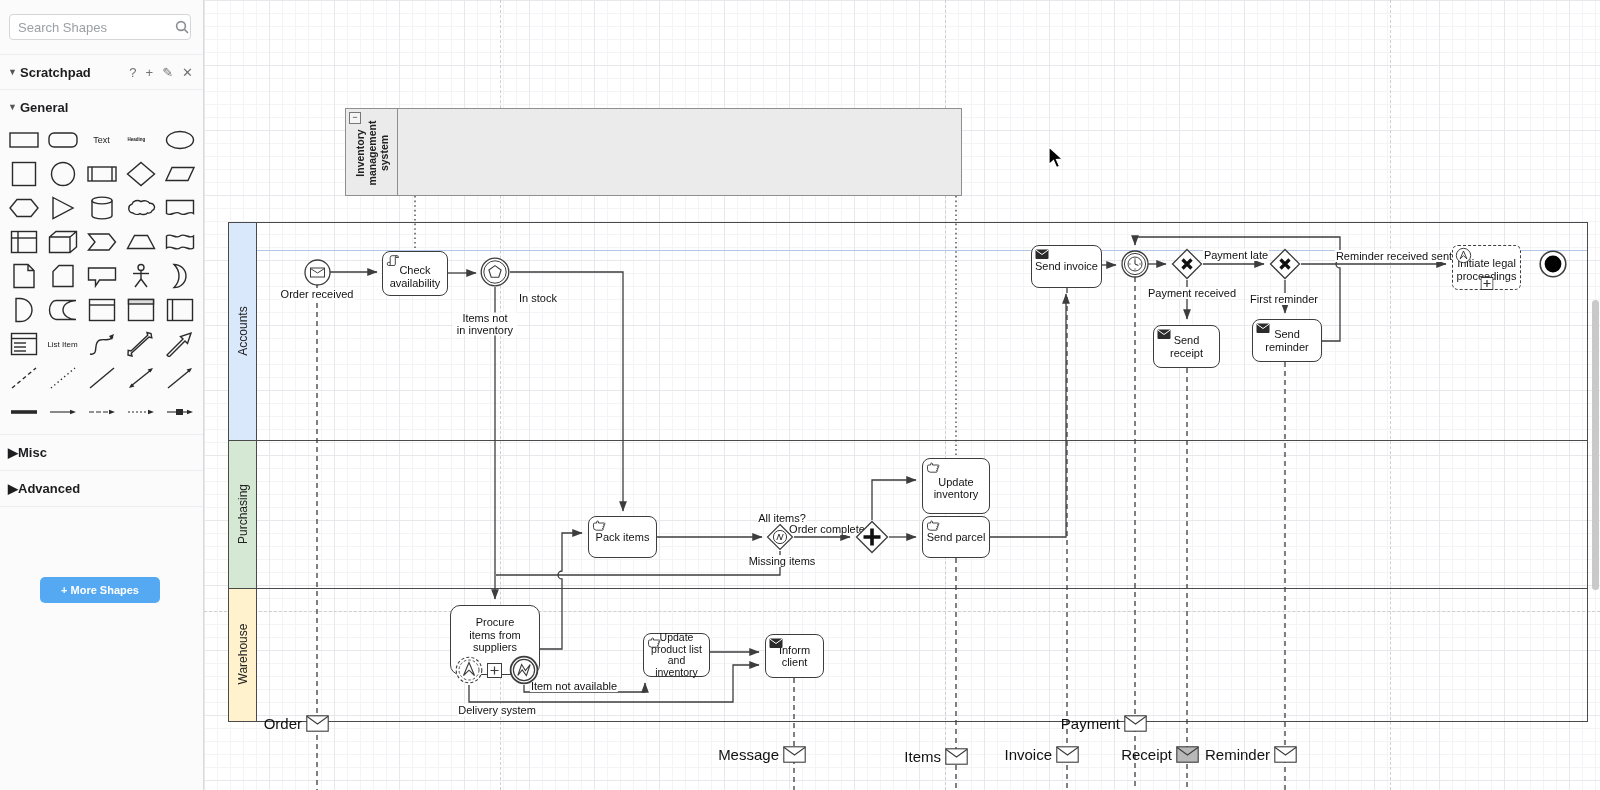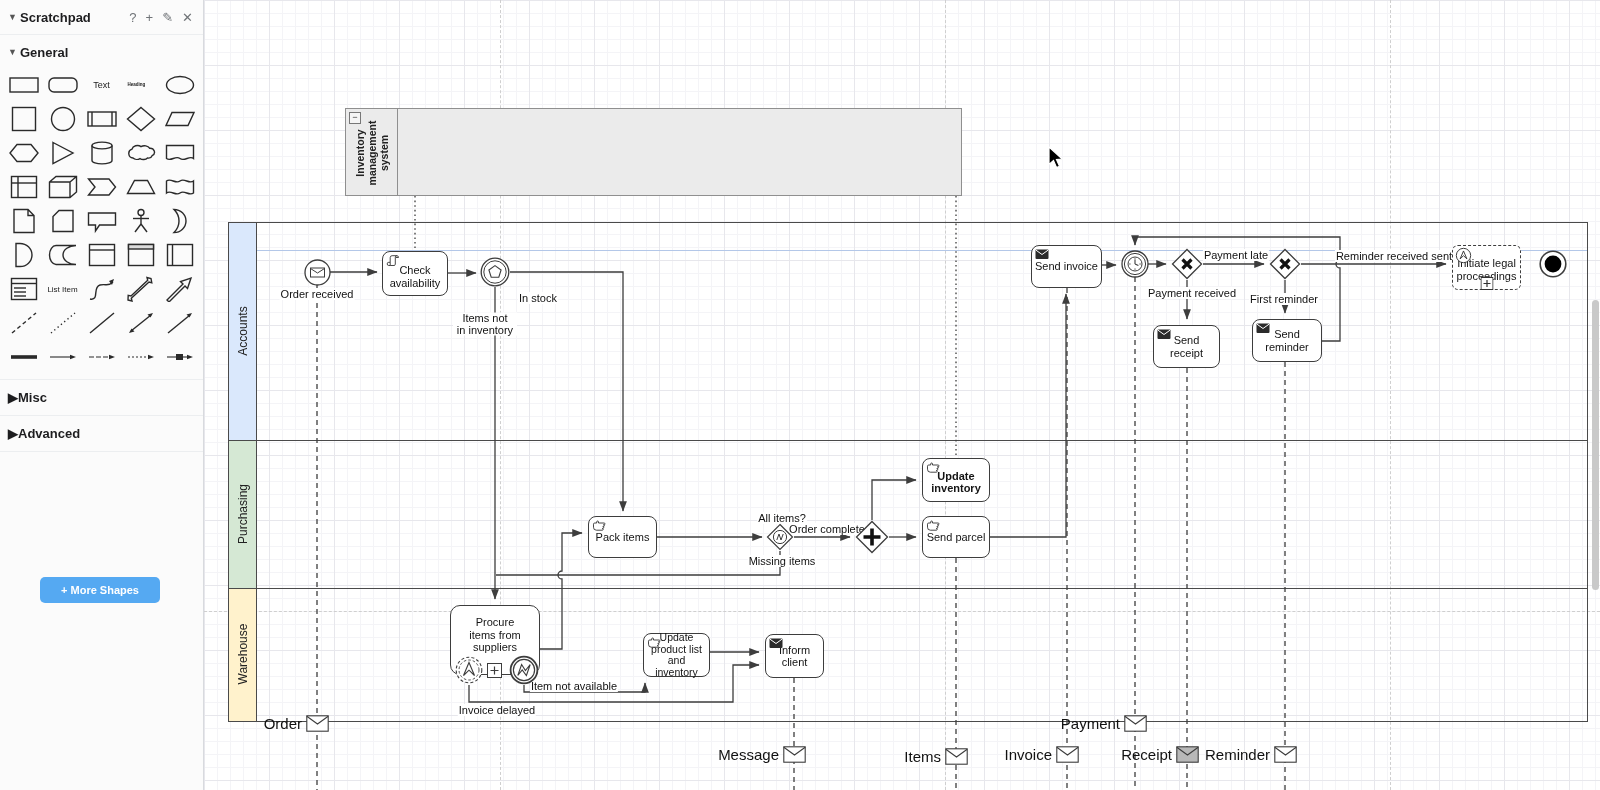--- a/index.html
+++ b/index.html
@@ -77,20 +77,27 @@
     white-space:nowrap;z-index:7;}
   .envelope{position:absolute;z-index:8;}
   #scrollbar-thumb{position:absolute;right:1px;top:300px;width:7px;height:290px;background:#c9c9c9;
     border-radius:4px;z-index:50;}
   #cursor{position:absolute;left:1048px;top:146px;z-index:60;pointer-events:none;}
 </style>
 </head>
 <body>
 
 <div id="sidebar">
+  <div class="search-row">
+    <input type="text" placeholder="Search Shapes" style="">
+    <svg class="mag" width="14" height="14" viewBox="0 0 14 14">
+      <circle cx="6" cy="6" r="4.4" fill="none" stroke="#8a8f94" stroke-width="1.6"></circle>
+      <line x1="9.4" y1="9.4" x2="13" y2="13" stroke="#8a8f94" stroke-width="1.6"></line>
+    </svg>
+  </div>
 
   <div class="sec-head">
     <span class="tri">▼</span>
     <span>Scratchpad</span>
     <span class="sp-icons">
       <span>?</span>
       <span>+</span>
       <span>✎</span>
       <span>✕</span>
     </span>
@@ -479,21 +486,21 @@
     </svg>
 </div>
 
 <div class="task" style="left:588px;top:516px;width:69px;height:42px;">
   <svg class="ticon" viewBox="0 0 14 13">
       <path d="M1.5,8.2 V5.2 a1.2,1.2 0 0 1 1.2,-1.2 h2 V2.9 a0.9,0.9 0 0 1 1.8,0 V4 h5.6 a0.9,0.9 0 0 1 0,1.8 h-0.7 a0.9,0.9 0 0 1 0,1.8 h-0.6 a0.9,0.9 0 0 1 0,1.8 h-0.5 a0.9,0.9 0 0 1 0,1.8 H4.4 A2.9,2.9 0 0 1 1.5,8.2 Z" fill="#fff" stroke="#333" stroke-width="0.9"></path>
     </svg>
   <span>Pack items</span>
 </div>
 
-<div class="task" style="left:922px;top:458px;width:68px;height:44px;font-weight:bold;">
+<div class="task" style="left:922px;top:458px;width:68px;height:56px;">
   <svg class="ticon" viewBox="0 0 14 13">
       <path d="M1.5,8.2 V5.2 a1.2,1.2 0 0 1 1.2,-1.2 h2 V2.9 a0.9,0.9 0 0 1 1.8,0 V4 h5.6 a0.9,0.9 0 0 1 0,1.8 h-0.7 a0.9,0.9 0 0 1 0,1.8 h-0.6 a0.9,0.9 0 0 1 0,1.8 h-0.5 a0.9,0.9 0 0 1 0,1.8 H4.4 A2.9,2.9 0 0 1 1.5,8.2 Z" fill="#fff" stroke="#333" stroke-width="0.9"></path>
     </svg>
   <span style="padding-top:4px;">Update inventory</span>
 </div>
 
 <div class="task" style="left:922px;top:516px;width:68px;height:42px;">
   <svg class="ticon" viewBox="0 0 14 13">
       <path d="M1.5,8.2 V5.2 a1.2,1.2 0 0 1 1.2,-1.2 h2 V2.9 a0.9,0.9 0 0 1 1.8,0 V4 h5.6 a0.9,0.9 0 0 1 0,1.8 h-0.7 a0.9,0.9 0 0 1 0,1.8 h-0.6 a0.9,0.9 0 0 1 0,1.8 h-0.5 a0.9,0.9 0 0 1 0,1.8 H4.4 A2.9,2.9 0 0 1 1.5,8.2 Z" fill="#fff" stroke="#333" stroke-width="0.9"></path>
     </svg>
@@ -593,21 +600,21 @@
     <span style="display:block;">in inventory</span>
   </div>
 <div class="elabel" style="left:1236px;top:255px;">Payment late</div>
 <div class="elabel" style="left:1192px;top:293px;">Payment received</div>
 <div class="elabel" style="left:1284px;top:299px;">First reminder</div>
 <div class="elabel" style="left:1394px;top:256px;">Reminder received sent</div>
 <div class="elabel" style="left:782px;top:518px;">All items?</div>
 <div class="elabel" style="left:827px;top:529px;">Order complete</div>
 <div class="elabel" style="left:782px;top:561px;">Missing items</div>
 <div class="elabel" style="left:574px;top:686px;">Item not available</div>
-<div class="elabel" style="left:497px;top:710px;">Invoice delayed</div>
+<div class="elabel" style="left:497px;top:710px;">Delivery system</div>
 
 <svg class="envelope" style="left:306px;top:715px;" width="23" height="17" viewBox="0 0 23 17">
     <rect x="0.8" y="0.8" width="21.4" height="15.4" fill="#fff" stroke="#3d3d3d" stroke-width="1.1"></rect>
     <path d="M0.8,1.2 L11.5,9 L22.2,1.2" fill="none" stroke="#3d3d3d" stroke-width="1.1"></path>
   </svg>
 <div class="msg-label" style="left:302px;top:723px;">Order</div>
 
 <svg class="envelope" style="left:783px;top:746px;" width="23" height="17" viewBox="0 0 23 17">
     <rect x="0.8" y="0.8" width="21.4" height="15.4" fill="#fff" stroke="#3d3d3d" stroke-width="1.1"></rect>
     <path d="M0.8,1.2 L11.5,9 L22.2,1.2" fill="none" stroke="#3d3d3d" stroke-width="1.1"></path>

